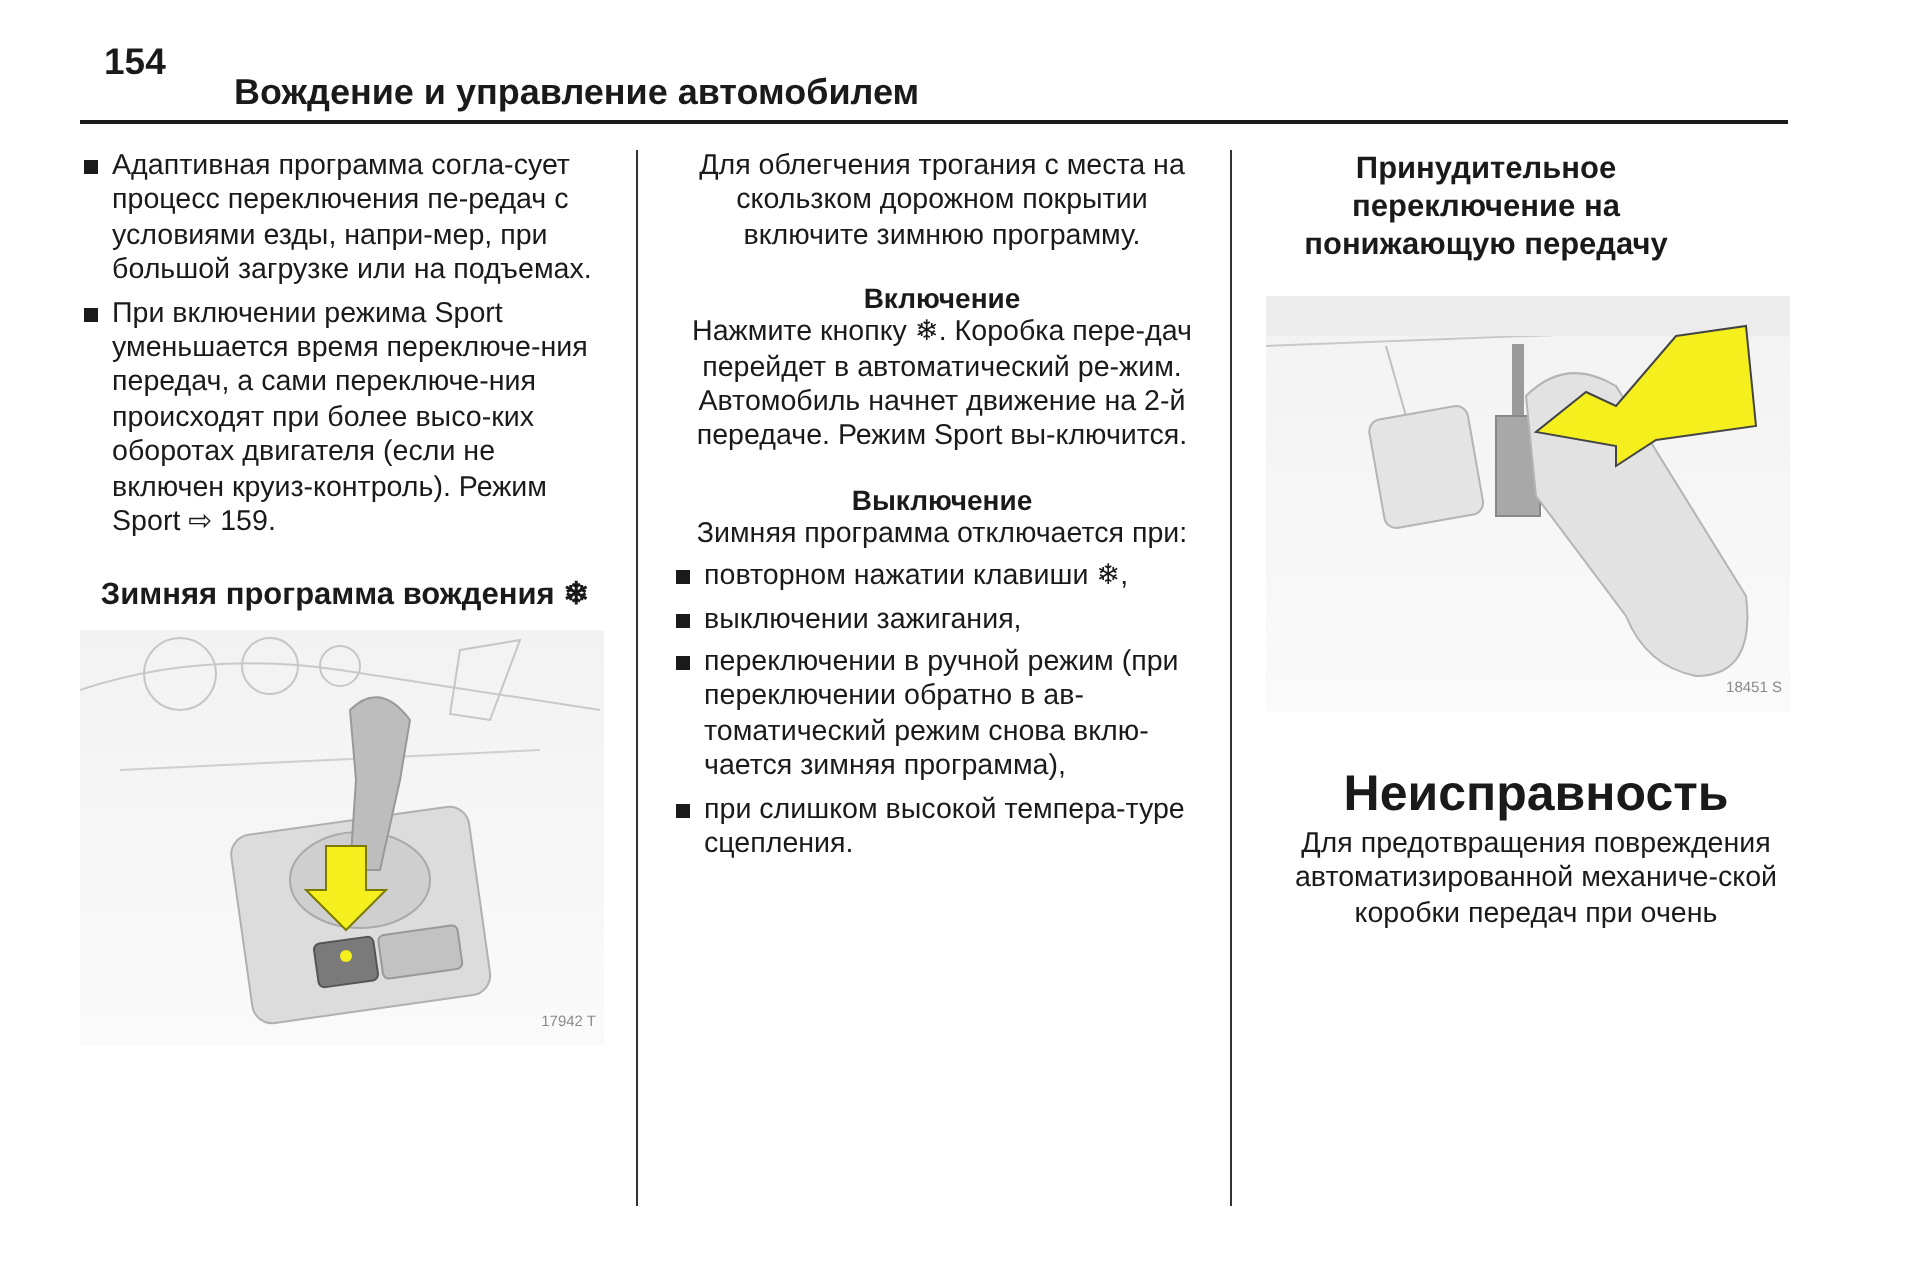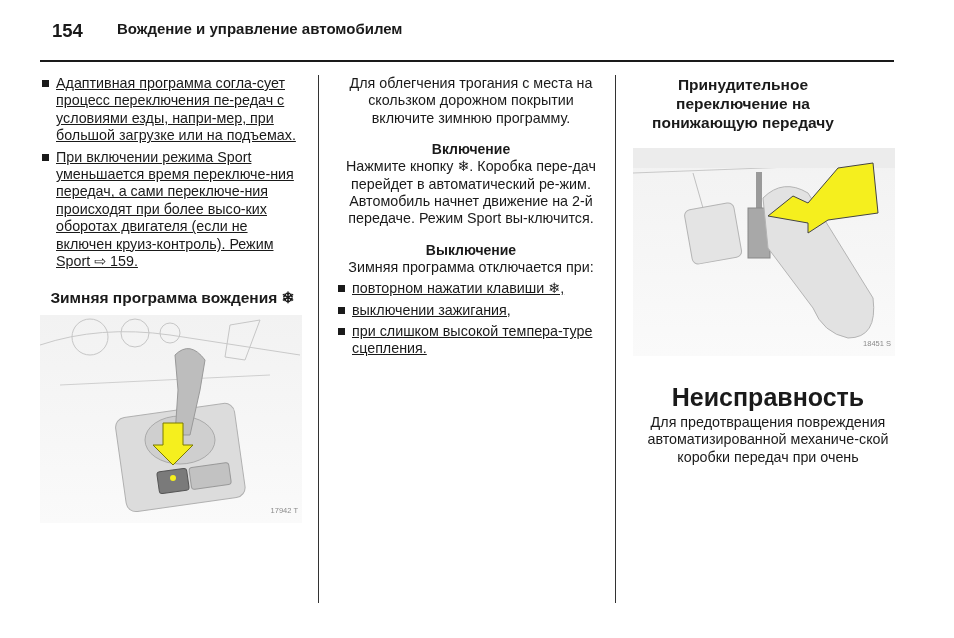--- a/index.html
+++ b/index.html
@@ -2,32 +2,32 @@
 <html><head>
   <meta charset="utf-8">
   <style>
     html, body { margin: 0; padding: 0; background: #ffffff; }
     body {
       width: 954px; height: 638px; position: relative; overflow: hidden;
       font-family: "Liberation Sans", sans-serif; color: #1a1a1a;
     }
     .header { position: absolute; left: 40px; top: 20px; right: 60px; height: 40px; }
     .page-num { position: absolute; left: 12px; top: 0; font-size: 18.5px; font-weight: bold; }
-    .chapter-title { position: absolute; left: 77px; top: 0; font-size: 15px; font-weight: bold; }
+    .chapter-title { position: absolute; left: 77px; top: 16px; font-size: 18px; font-weight: bold; }
     .header-rule { position: absolute; left: 40px; top: 60px; width: 854px; height: 1.5px; background: #1a1a1a; }
 
     .col { position: absolute; top: 75px; font-size: 14.3px; line-height: 17.4px; }
     .col1 { left: 40px; width: 265px; }
     .col2 { left: 336px; width: 270px; }
     .col3 { left: 633px; width: 270px; }
     .vrule { position: absolute; top: 75px; width: 1px; height: 528px; background: #333; }
     .vr1 { left: 318px; }
     .vr2 { left: 615px; }
 
-    .bul { position: relative; padding-left: 16px; margin: 0 0 4px 0; text-decoration: underline; }
+    .bul { position: relative; padding-left: 16px; margin: 0 0 4px 0; }
     .bul::before { content: ""; position: absolute; left: 2px; top: 5px; width: 7px; height: 7px; background: #1a1a1a; }
     p { margin: 0; text-align: center; }
     .h3 { font-weight: bold; font-size: 15.5px; line-height: 19px; }
     .h4 { font-weight: bold; font-size: 14px; line-height: 17px; }
     .h2 { font-weight: bold; font-size: 25px; line-height: 26px; }
     .gap-m { height: 14px; }
 
     .figure { position: relative; background: linear-gradient(#f2f2f2, #fafafa); overflow: hidden; }
     .fig-code { position: absolute; right: 4px; bottom: 4px; font-size: 7.5px; color: #8a8a8a; }
   </style>
@@ -73,20 +73,21 @@
   <p>Для облегчения трогания с места на скользком дорожном покрытии включите зимнюю программу.</p>
   <div class="gap-m"></div>
   <p class="h4">Включение</p>
   <p>Нажмите кнопку ❄. Коробка пере-дач перейдет в автоматический ре-жим. Автомобиль начнет движение на 2-й передаче. Режим Sport вы-ключится.</p>
   <div class="gap-m"></div>
   <p class="h4">Выключение</p>
   <p>Зимняя программа отключается при:</p>
   <div style="height:4px"></div>
   <div class="bul">повторном нажатии клавиши ❄,</div>
   <div class="bul">выключении зажигания,</div>
+  <div class="bul">переключении в ручной режим (при переключении обратно в ав-томатический режим снова вклю-чается зимняя программа),</div>
   <div class="bul">при слишком высокой темпера-туре сцепления.</div>
 </div>
 
 <div class="col col3">
   <p class="h3" style="width:220px;">Принудительное переключение на понижающую передачу</p>
   <div style="height:16px"></div>
   <div class="figure" style="width:262px;height:208px;">
     <svg width="262" height="208" viewBox="0 0 262 208">
       <path d="M0 25 L262 15" stroke="#c8c8c8" fill="none"></path>
       <rect x="0" y="0" width="262" height="20" fill="#ececec"></rect>

